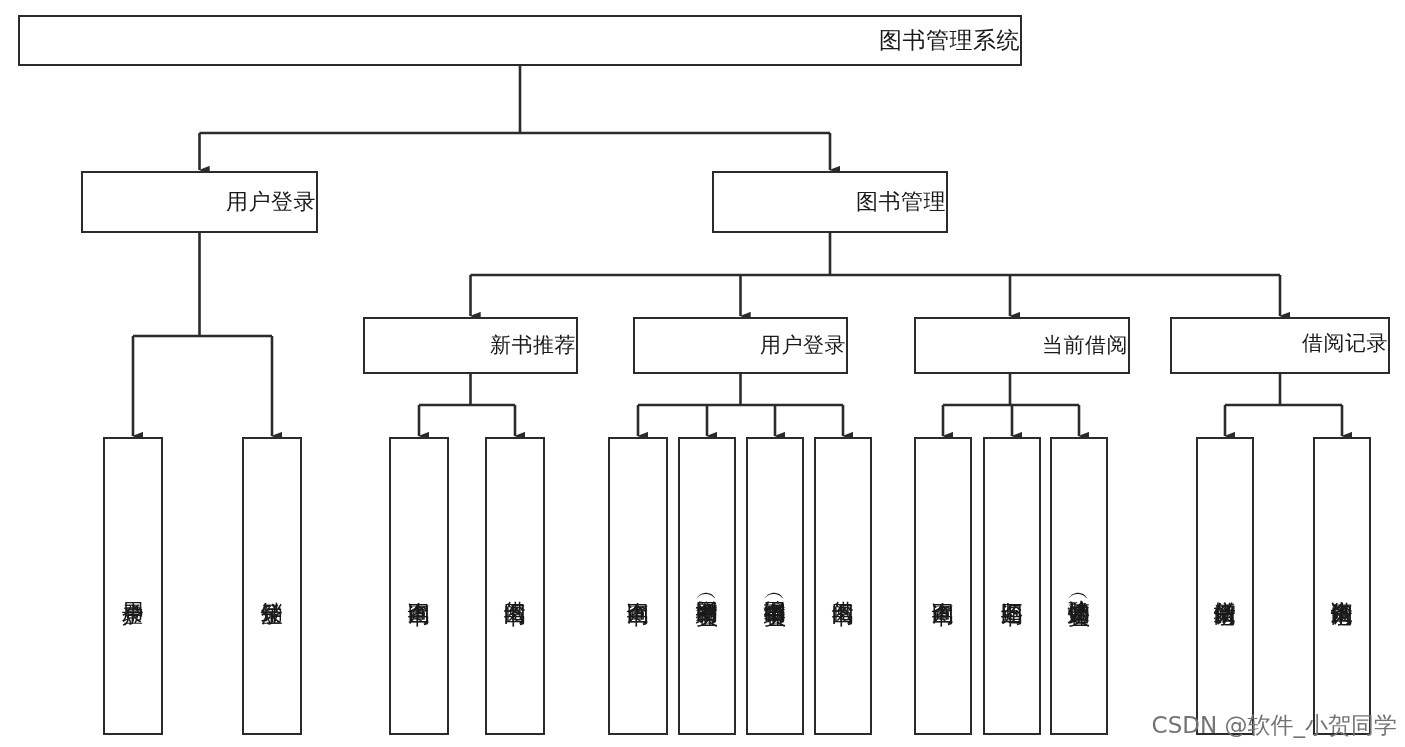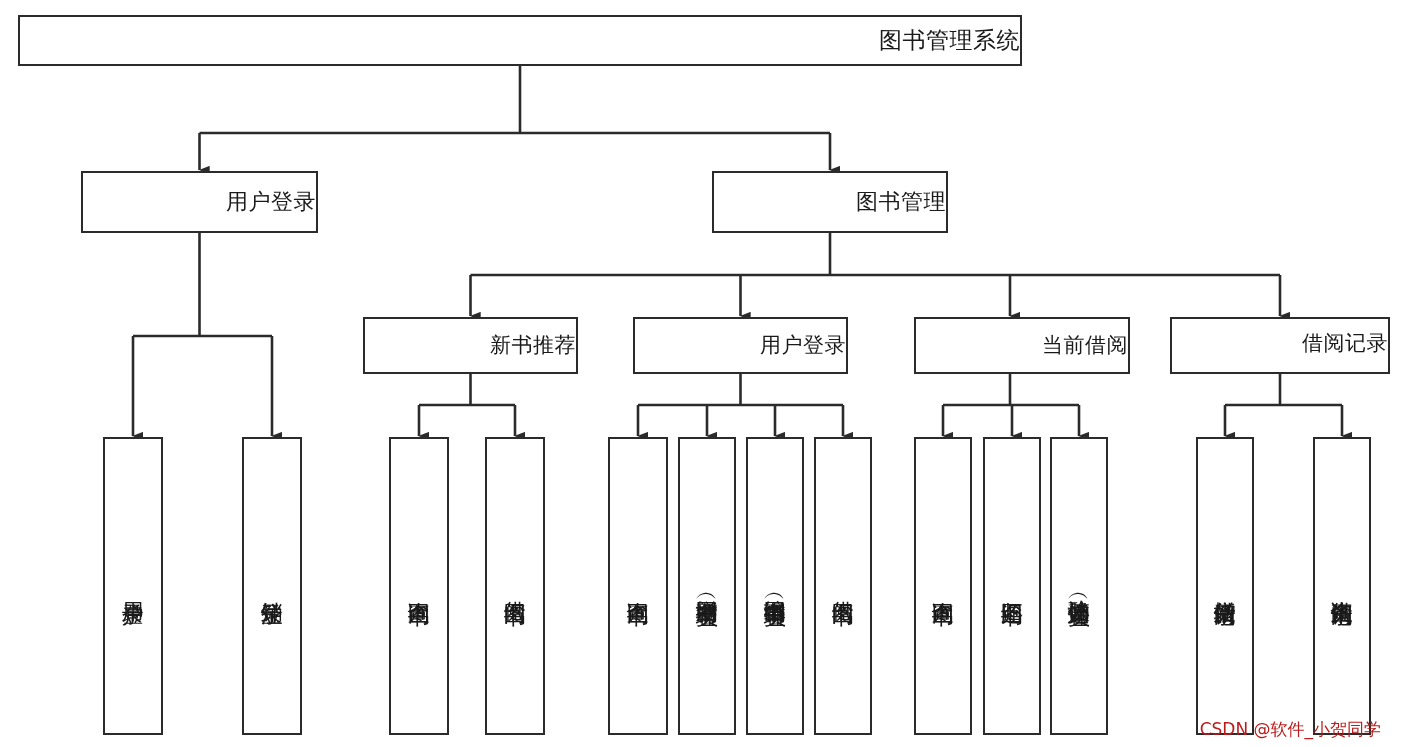--- a/index.html
+++ b/index.html
@@ -57,24 +57,24 @@
   .node-leaf .node-label {
     writing-mode: vertical-rl;
     text-orientation: upright;
     font-size: 22px;
     line-height: 1.15;
     letter-spacing: 1px;
     max-height: 100%;
   }
   #watermark {
     position: absolute;
-    right: 24px;
+    right: 8px;
     bottom: 6px;
-    font-size: 17px;
-    color: #b91c1c;
+    font-size: 23px;
+    color: #737373;
     font-family: "DejaVu Sans", "Liberation Sans", sans-serif;
     white-space: nowrap;
     pointer-events: none;
   }
 </style>
 </head>
 <body>
 
 <div id="diagram-canvas">
 

